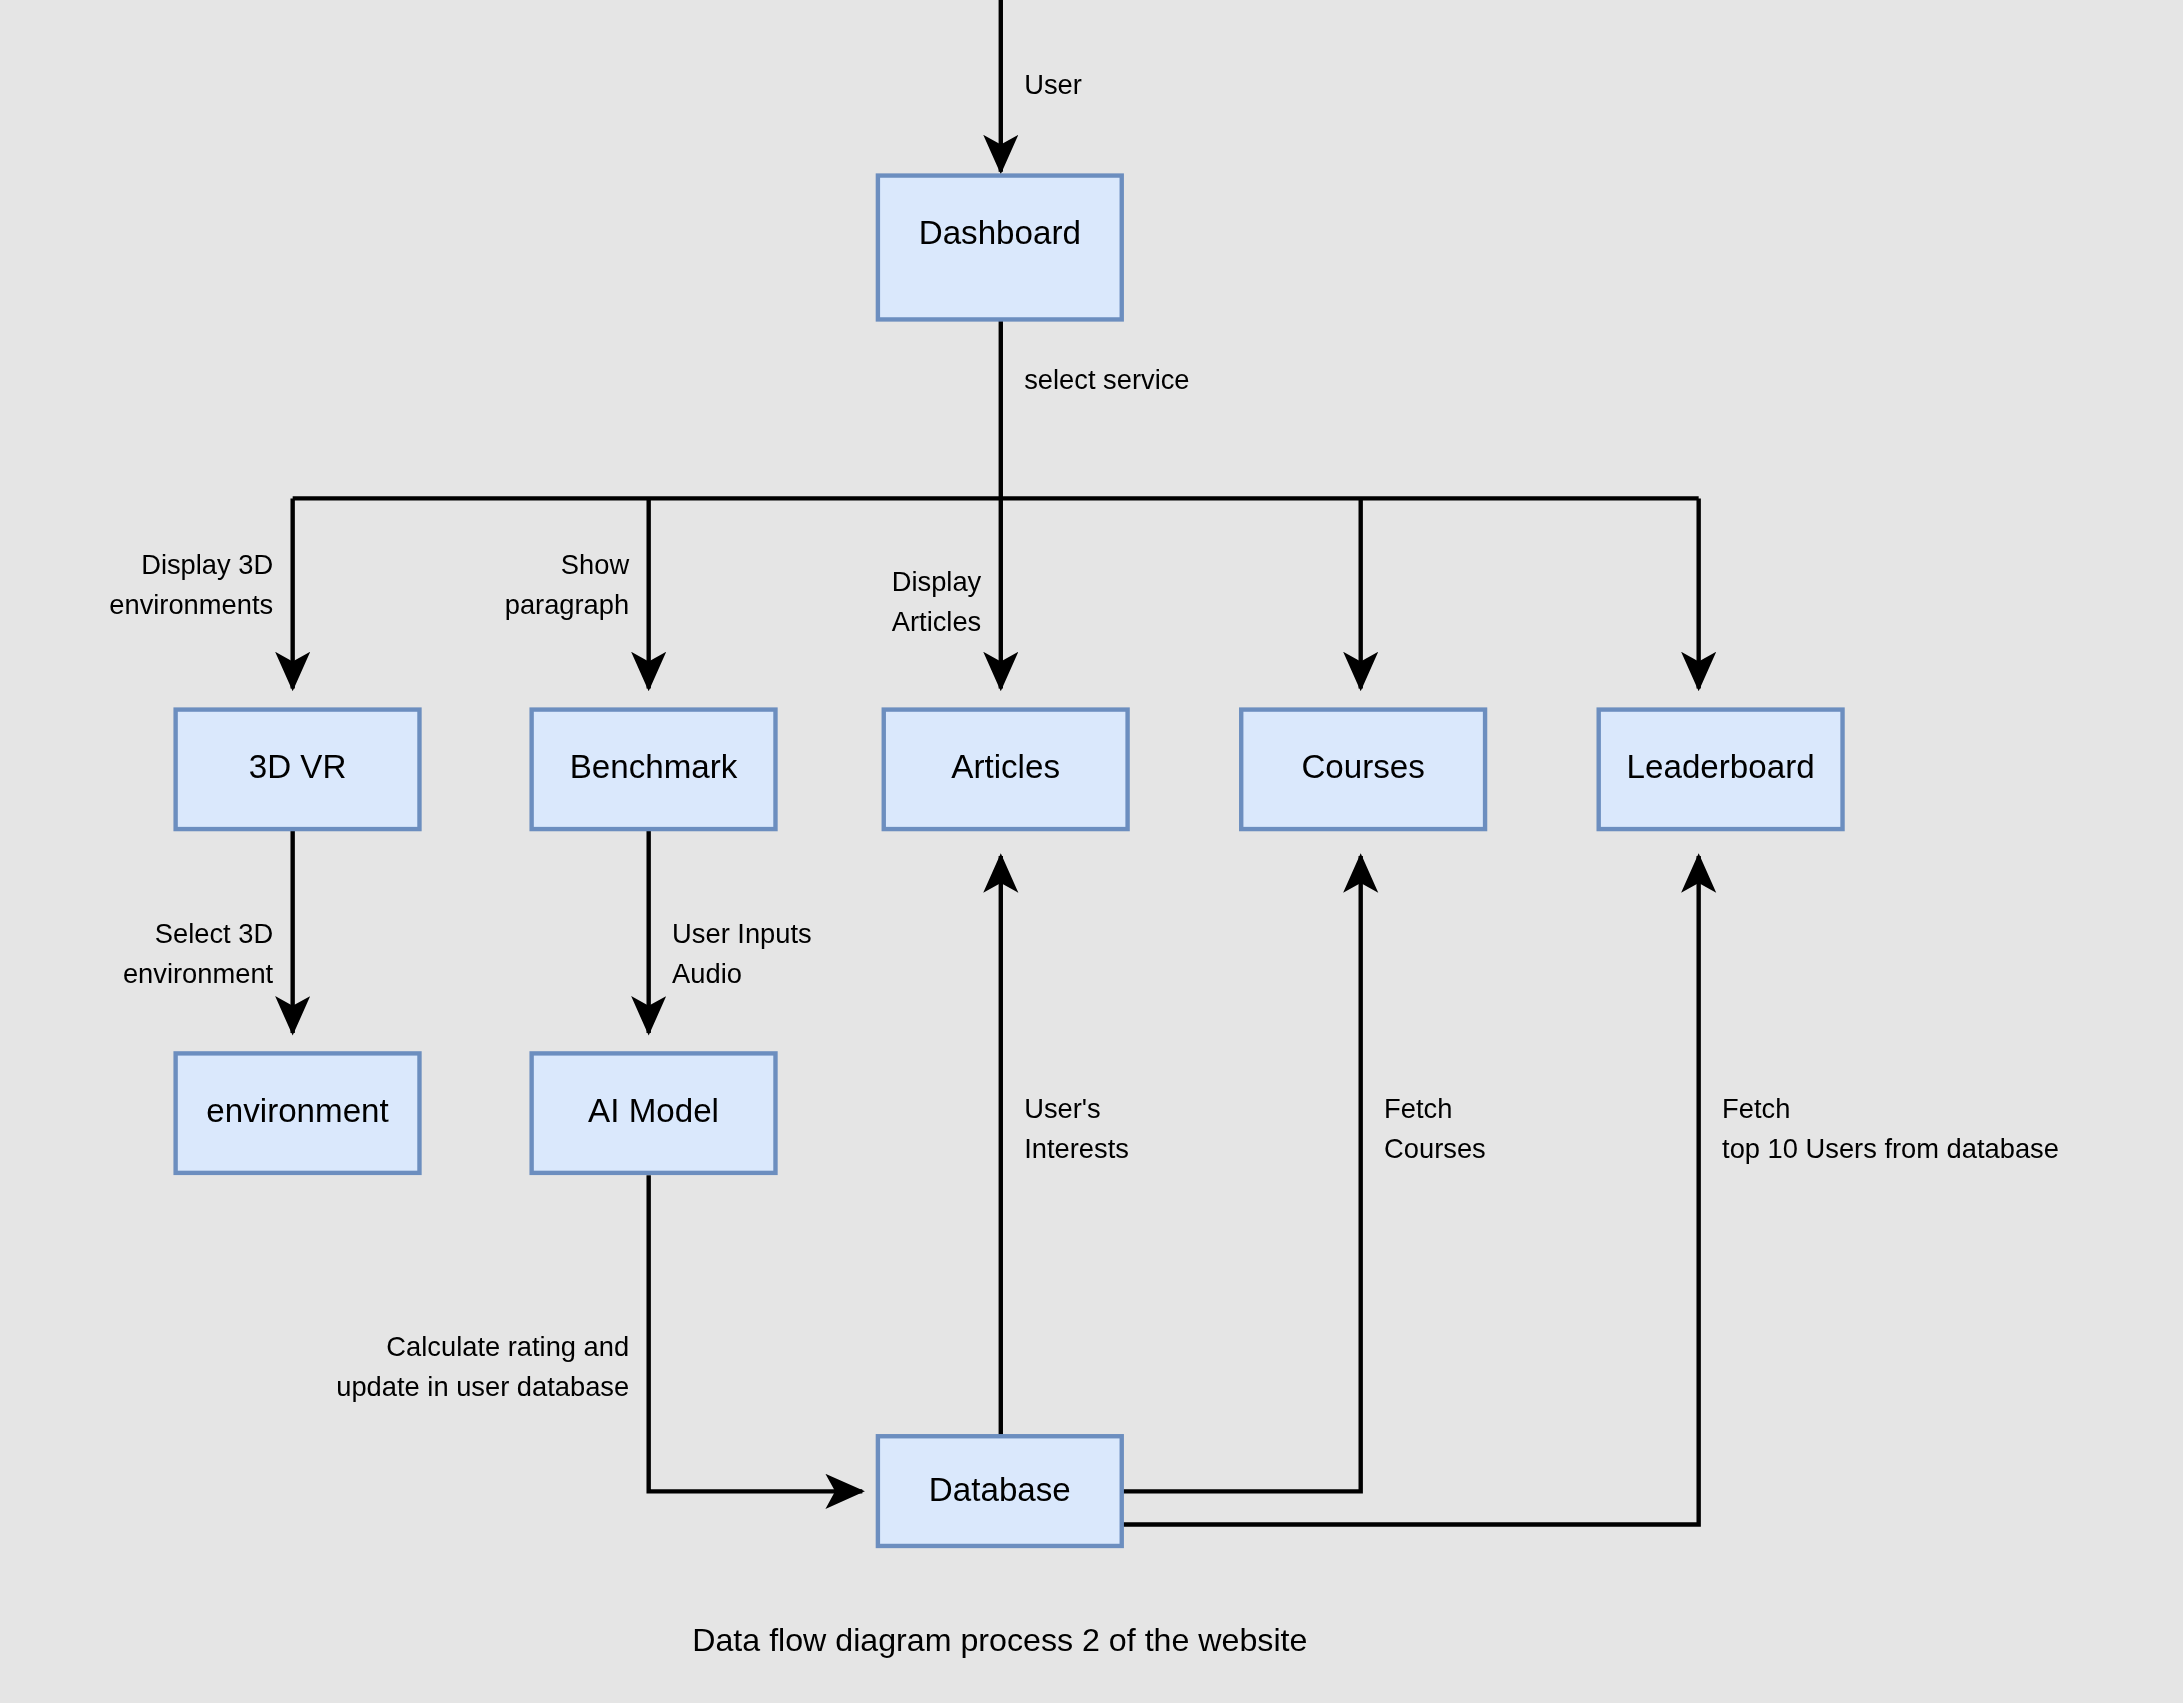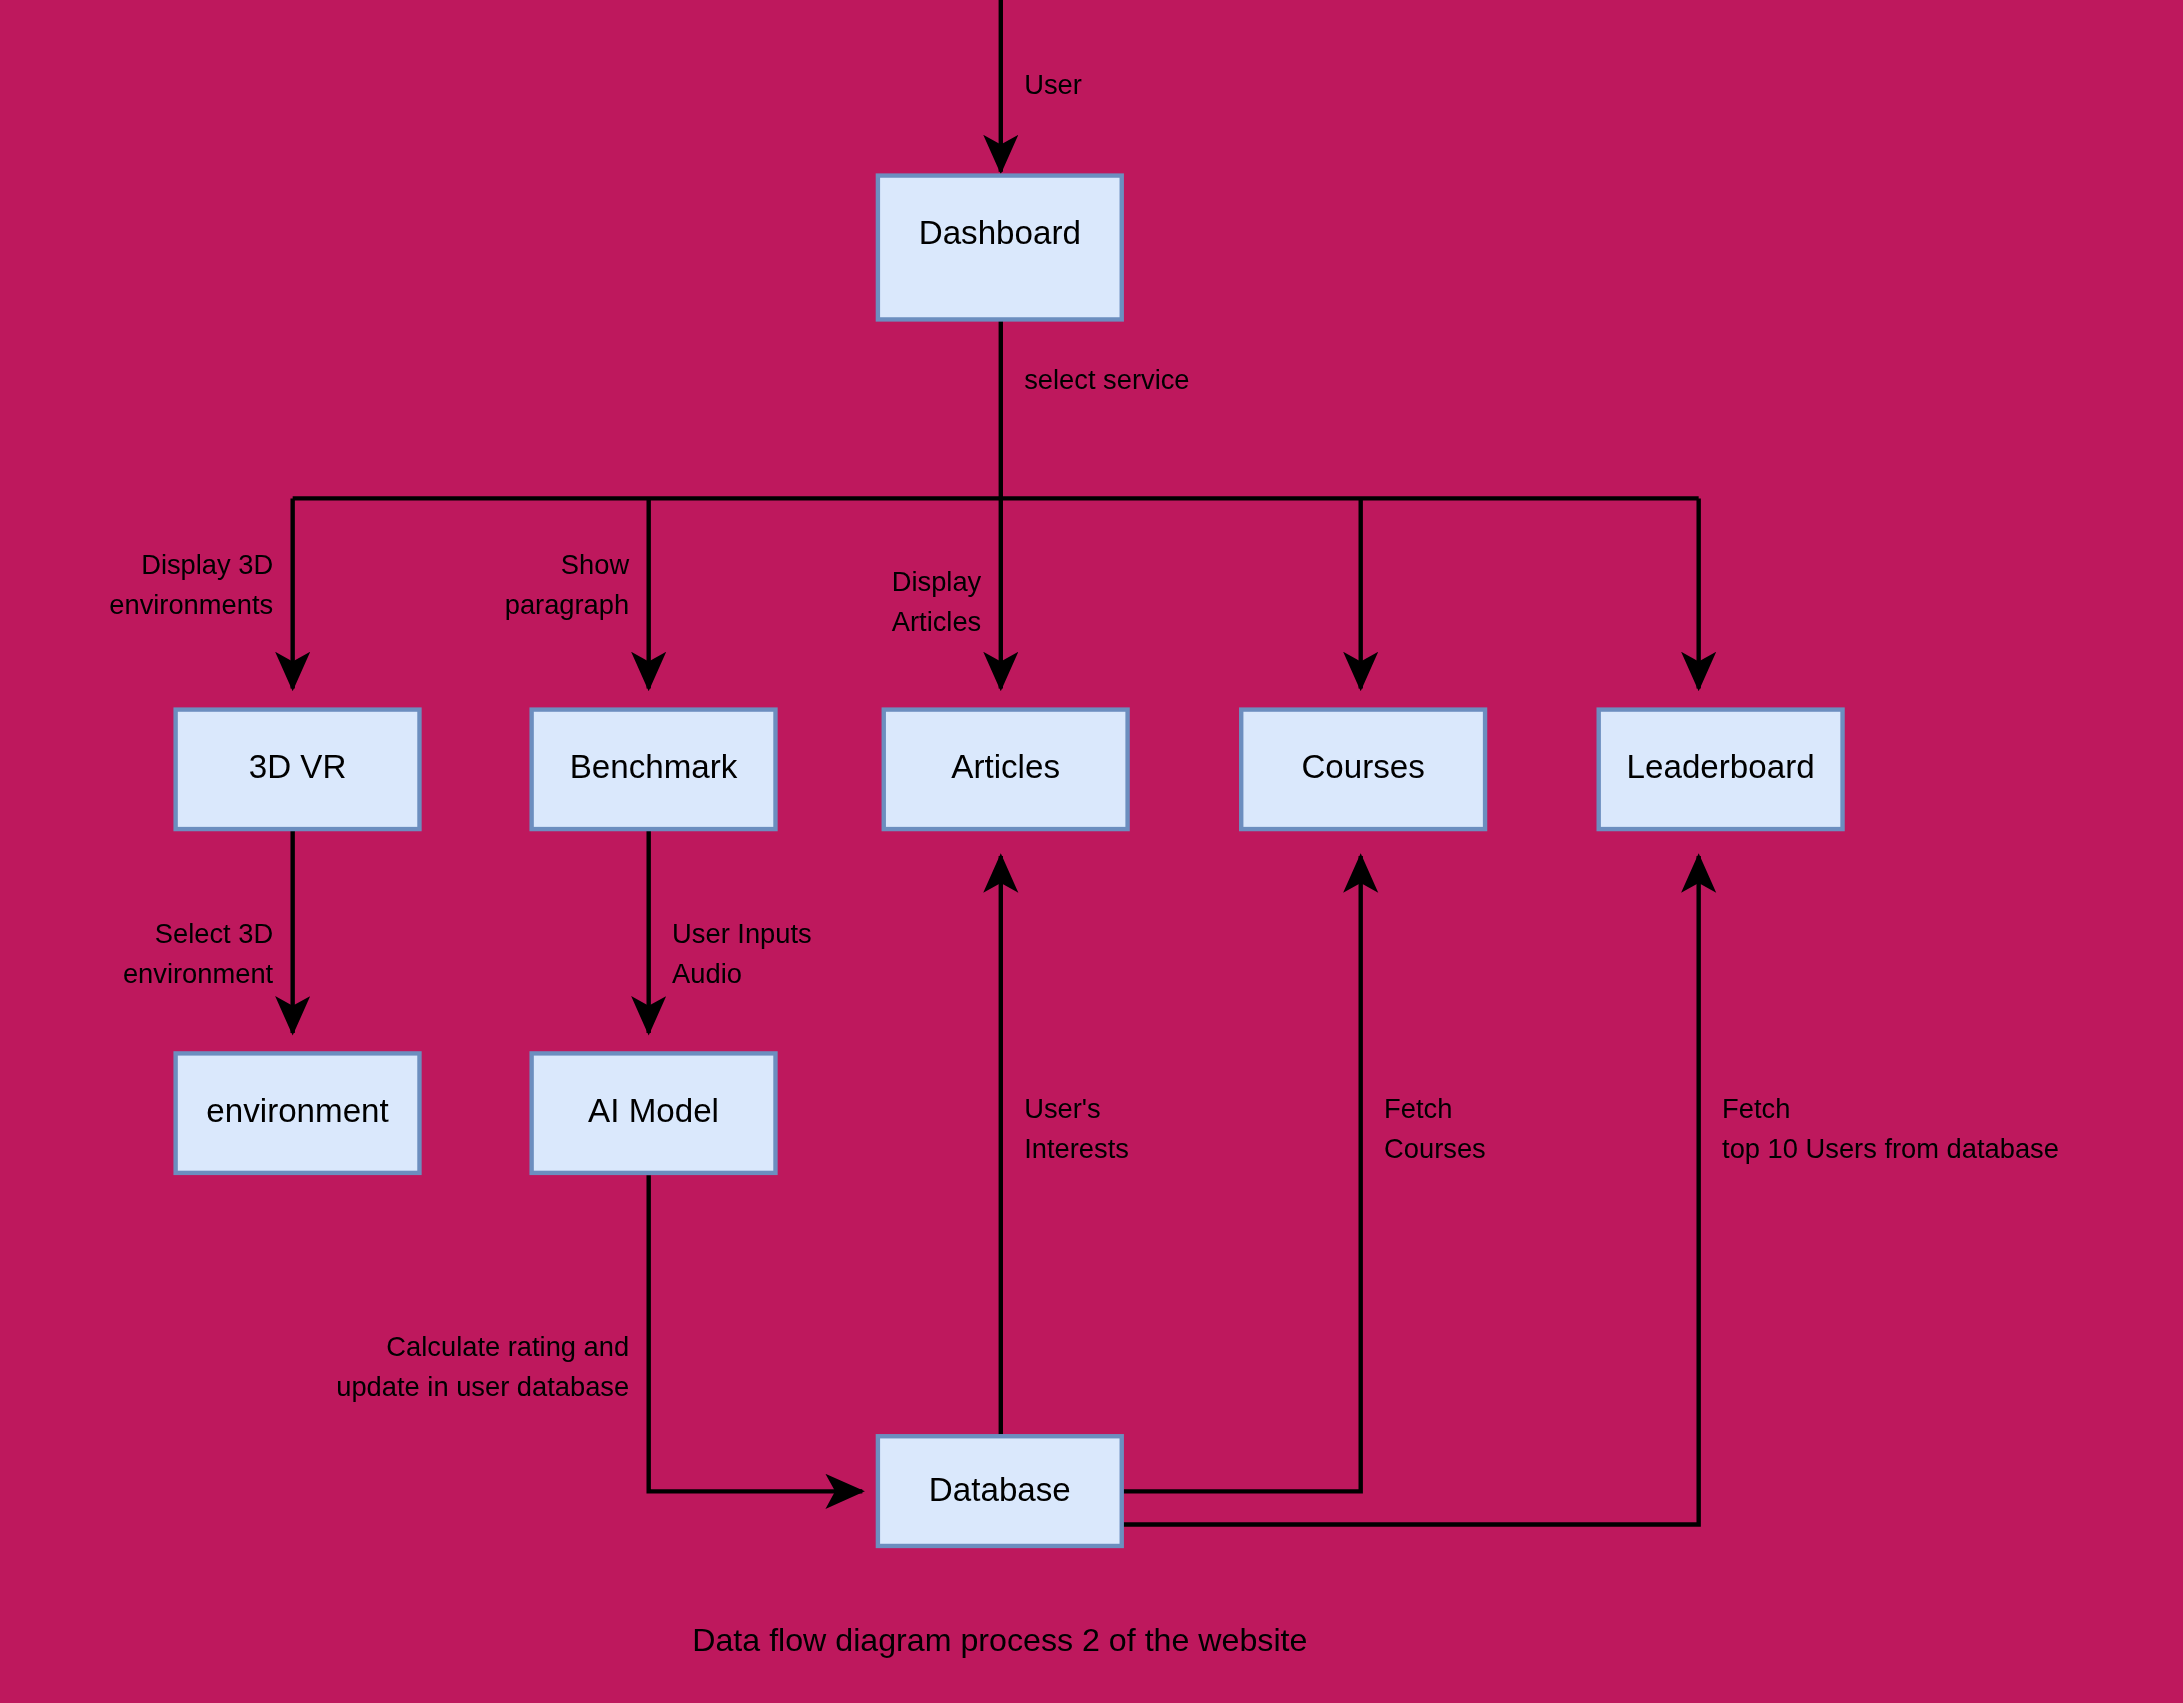--- a/index.html
+++ b/index.html
@@ -4,21 +4,21 @@
 <style>
   html, body {
     margin: 0;
     padding: 0;
     background: #ffffff;
   }
   #stage {
     position: relative;
     width: 2183px;
     height: 1703px;
-    background: #be185d;
+    background: #e5e5e5;
     font-family: "Liberation Sans", sans-serif;
     overflow: hidden;
   }
   svg#diagram {
     position: absolute;
     inset: 0;
     width: 2183px;
     height: 1703px;
     display: block;
   }

